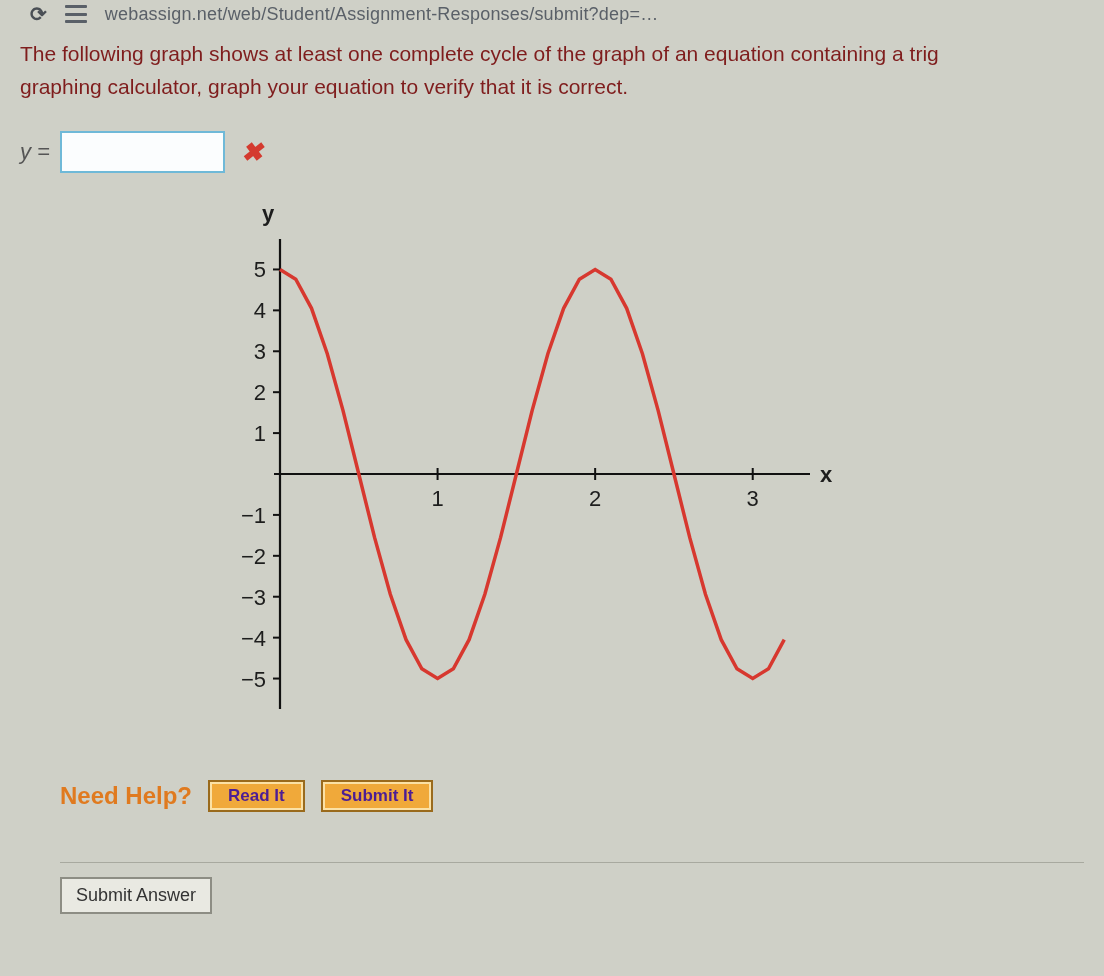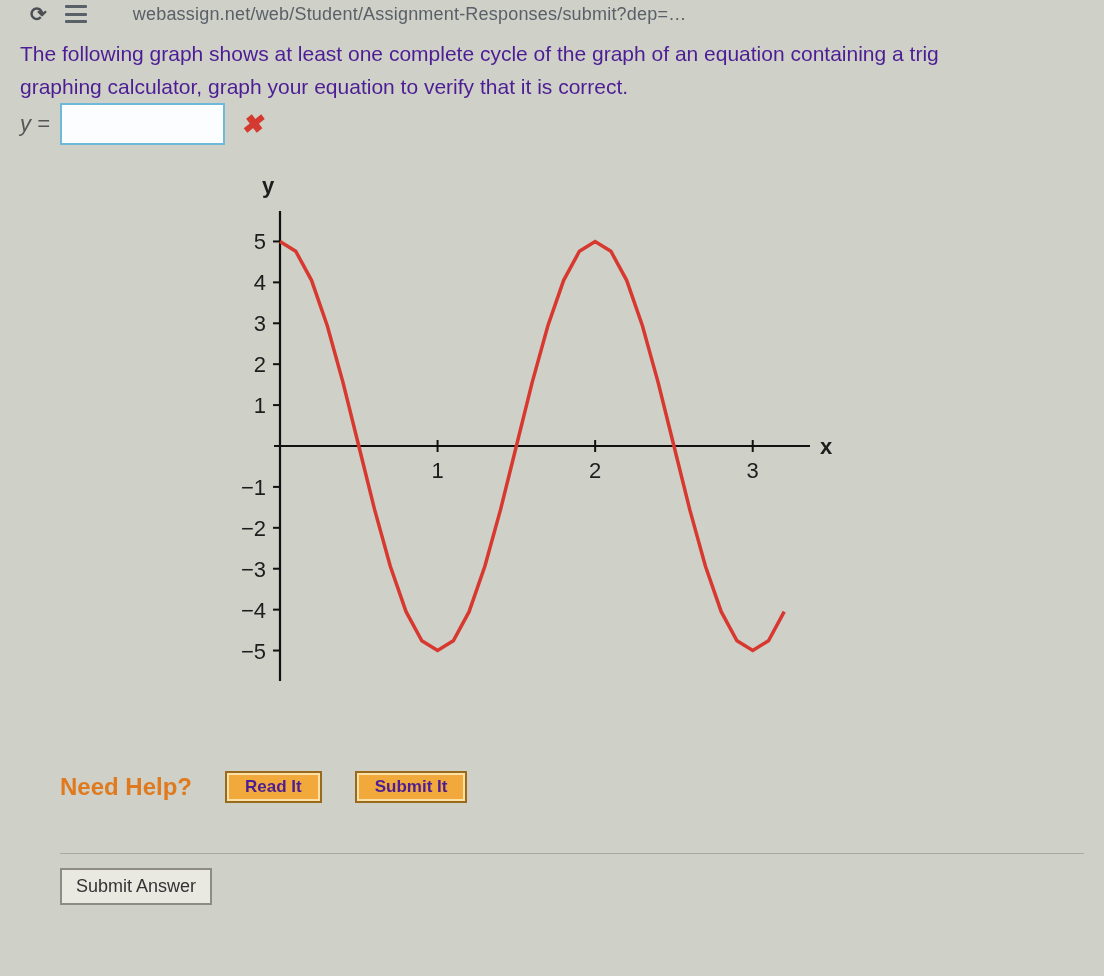--- a/index.html
+++ b/index.html
@@ -21,30 +21,30 @@
     font-size: 18px;
     font-weight: 500;
   }
   .reload-icon { font-size: 20px; font-weight: bold; color:#4a4f55;}
   .site-settings-icon {
     width: 22px; height: 18px;
     display:flex; flex-direction:column; justify-content:space-between;
     color:#5a6068;
   }
   .site-settings-icon span{height:3px;background:#5a6068;border-radius:1px;display:block;}
-  .url-text { letter-spacing: .2px; margin-left: 28px; }
+  .url-text { letter-spacing: .2px; }
   .content {
     padding: 10px 20px 20px 20px;
     color: #3b3f42;
   }
   .problem-text {
     font-size: 21px;
     line-height: 1.55;
-    color: #4c1d95;
-    margin-bottom: 0;
+    color: #7f1d1d;
+    margin-bottom: 28px;
   }
   .equation-row {
     display:flex; align-items:center; gap: 10px;
     font-style: italic;
     font-size: 22px;
     color:#555;
     margin-bottom: 6px;
   }
   .answer-input {
     width: 165px;
@@ -64,22 +64,22 @@
     margin-left: 200px;
     margin-top: 6px;
   }
   svg.chart { display:block; }
   .axis-label { font-size: 22px; font-weight: bold; fill:#1d1d1d; font-family: Arial; }
   .tick-label { font-size: 22px; fill:#1d1d1d; font-family: Arial; }
   .curve { stroke:#d7382f; stroke-width:3.5; fill:none; }
   .axis-line { stroke:#111; stroke-width:2.2; }
   .tick { stroke:#111; stroke-width:2; }
   .help-row{
-    display:flex; align-items:center; gap:33px;
-    margin-top: 60px;
+    display:flex; align-items:center; gap:16px;
+    margin-top: 41px;
     margin-left: 40px;
   }
   .need-help{
     color:#e07a1f; font-weight:bold; font-size:24px;
   }
   .help-btn{
     background:#f0a93a;
     border:2px solid #9a6a1c;
     box-shadow: inset 0 0 0 2px #fbe1a5;
     padding: 4px 18px;

